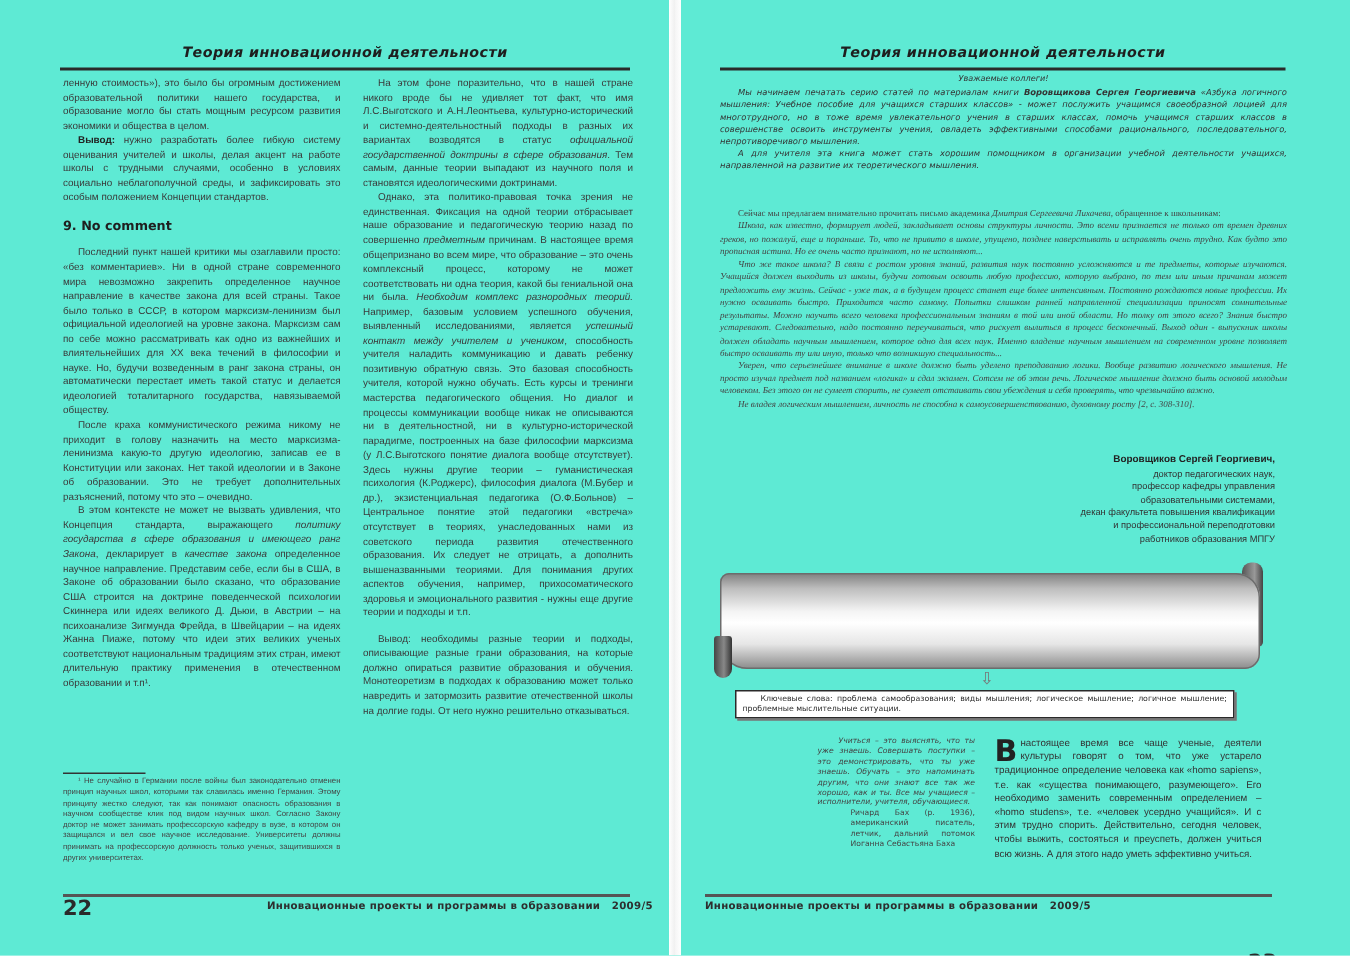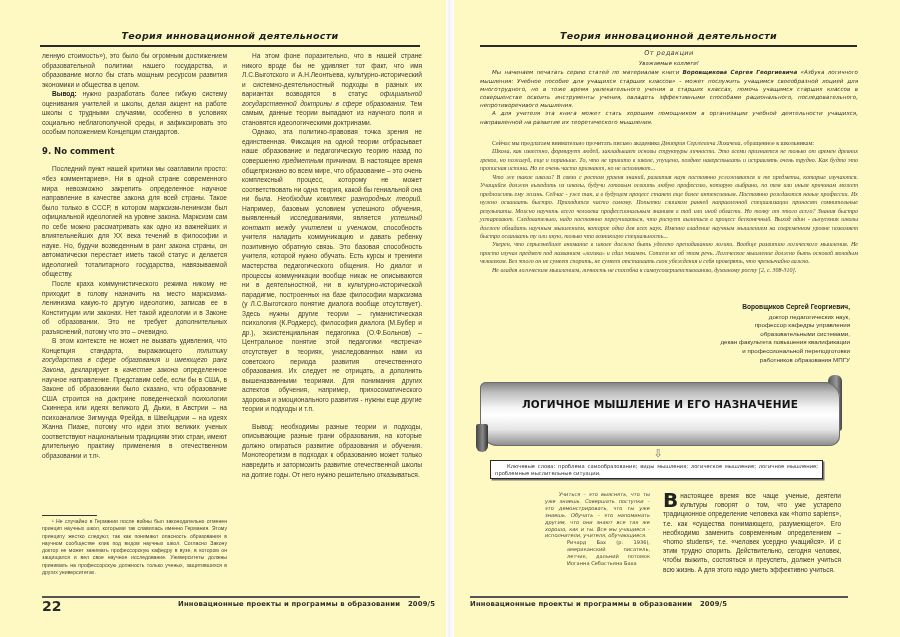--- a/index.html
+++ b/index.html
@@ -3,21 +3,21 @@
   <meta charset="utf-8">
   <style>
     html, body { margin: 0; padding: 0; }
     body {
       width: 900px; height: 637px; overflow: hidden;
       background: #ffffff;
       font-family: "Liberation Sans", sans-serif;
       color: #2a2a2a;
       position: relative;
     }
-    .spread { position: absolute; inset: 0; background: #fef9c3; }
+    .spread { position: absolute; inset: 0; background: #5eead4; }
     .page { position: absolute; top: 0; height: 637px; }
     .page-left { left: 0; width: 450px; }
     .page-right { left: 450px; width: 450px; }
     .gutter {
       position: absolute; left: 446px; top: 0; width: 8px; height: 637px;
       background: linear-gradient(90deg, #ffffff, #f1f1f1 45%, #f6f6f6 55%, #ffffff);
     }
 
     .running-head {
       position: absolute; top: 30px; height: 14px;
@@ -180,21 +180,20 @@
     </div>
   </div>
 
   <div class="gutter"></div>
 
   <div class="page page-right">
     <div class="running-head" style="left:30px;width:377px;">Теория инновационной деятельности</div>
     <div class="head-rule" style="left:30px;width:377px;"></div>
 
     <div class="editorial">
-      <div class="from-ed">От редакции</div>
       <div class="greet">Уважаемые коллеги!</div>
       <p><span>Мы начинаем печатать серию статей по материалам книги </span><b>Воровщикова Сергея Георгиевича</b><span> «Азбука логичного мышления: Учебное пособие для учащихся старших классов» - может послужить учащимся своеобразной лоцией для многотрудного, но в тоже время увлекательного учения в старших классах, помочь учащимся старших классов в совершенстве освоить инструменты учения, овладеть эффективными способами рационального, последовательного, непротиворечивого мышления.</span></p>
       <p>А для учителя эта книга может стать хорошим помощником в организации учебной деятельности учащихся, направленной на развитие их теоретического мышления.</p>
     </div>
 
     <div class="letter">
       <p><span>Сейчас мы предлагаем внимательно прочитать письмо академика </span><span class="i">Дмитрия Сергеевича Лихачева</span><span>, обращенное к школьникам:</span></p>
       <p class="i">Школа, как известно, формирует людей, закладывает основы структуры личности. Это всеми признается не только от времен древних греков, но пожалуй, еще и пораньше. То, что не привито в школе, упущено, позднее наверстывать и исправлять очень трудно. Как будто это прописная истина. Но ее очень часто признают, но не исполняют...</p>
       <p class="i">Что же такое школа? В связи с ростом уровня знаний, развития наук постоянно усложняются и те предметы, которые изучаются. Учащийся должен выходить из школы, будучи готовым освоить любую профессию, которую выбрано, по тем или иным причинам может предложить ему жизнь. Сейчас - уже так, а в будущем процесс станет еще более интенсивным. Постоянно рождаются новые профессии. Их нужно осваивать быстро. Приходится часто самому. Попытки слишком ранней направленной специализации приносят сомнительные результаты. Можно научить всего человека профессиональным знаниям в той или иной области. Но толку от этого всего? Знания быстро устаревают. Следовательно, надо постоянно переучиваться, что рискует вылиться в процесс бесконечный. Выход один - выпускник школы должен обладать научным мышлением, которое одно для всех наук. Именно владение научным мышлением на современном уровне позволяет быстро осваивать ту или иную, только что возникшую специальность...</p>
       <p class="i">Уверен, что серьезнейшее внимание в школе должно быть уделено преподаванию логики. Вообще развитию логического мышления. Не просто изучал предмет под названием «логика» и сдал экзамен. Сотсем не об этом речь. Логическое мышление должно быть основой молодым человеком. Без этого он не сумеет спорить, не сумеет отстаивать свои убеждения и себя проверять, что чрезвычайно важно.</p>
@@ -207,21 +206,20 @@
       <div>профессор кафедры управления</div>
       <div>образовательными системами,</div>
       <div>декан факультета повышения квалификации</div>
       <div>и профессиональной переподготовки</div>
       <div>работников образования МПГУ</div>
     </div>
 
     <div class="banner-curl-right"></div>
     <div class="banner"></div>
     <div class="banner-curl-left"></div>
-    <div class="banner-title">ЛОГИЧНОЕ МЫШЛЕНИЕ И ЕГО НАЗНАЧЕНИЕ</div>
     <div class="down-arrow">⇩</div>
 
     <div class="keywords">Ключевые слова: проблема самообразования; виды мышления; логическое мышление; логичное мышление; проблемные мыслительные ситуации.</div>
 
     <div class="epigraph">
       <p>Учиться – это выяснять, что ты уже знаешь. Совершать поступки – это демонстрировать, что ты уже знаешь. Обучать – это напоминать другим, что они знают все так же хорошо, как и ты. Все мы учащиеся – исполнители, учителя, обучающиеся.</p>
       <div class="author">Ричард Бах (р. 1936), американский писатель, летчик, дальний потомок Иоганна Себастьяна Баха</div>
     </div>
 
     <div class="body-right">

